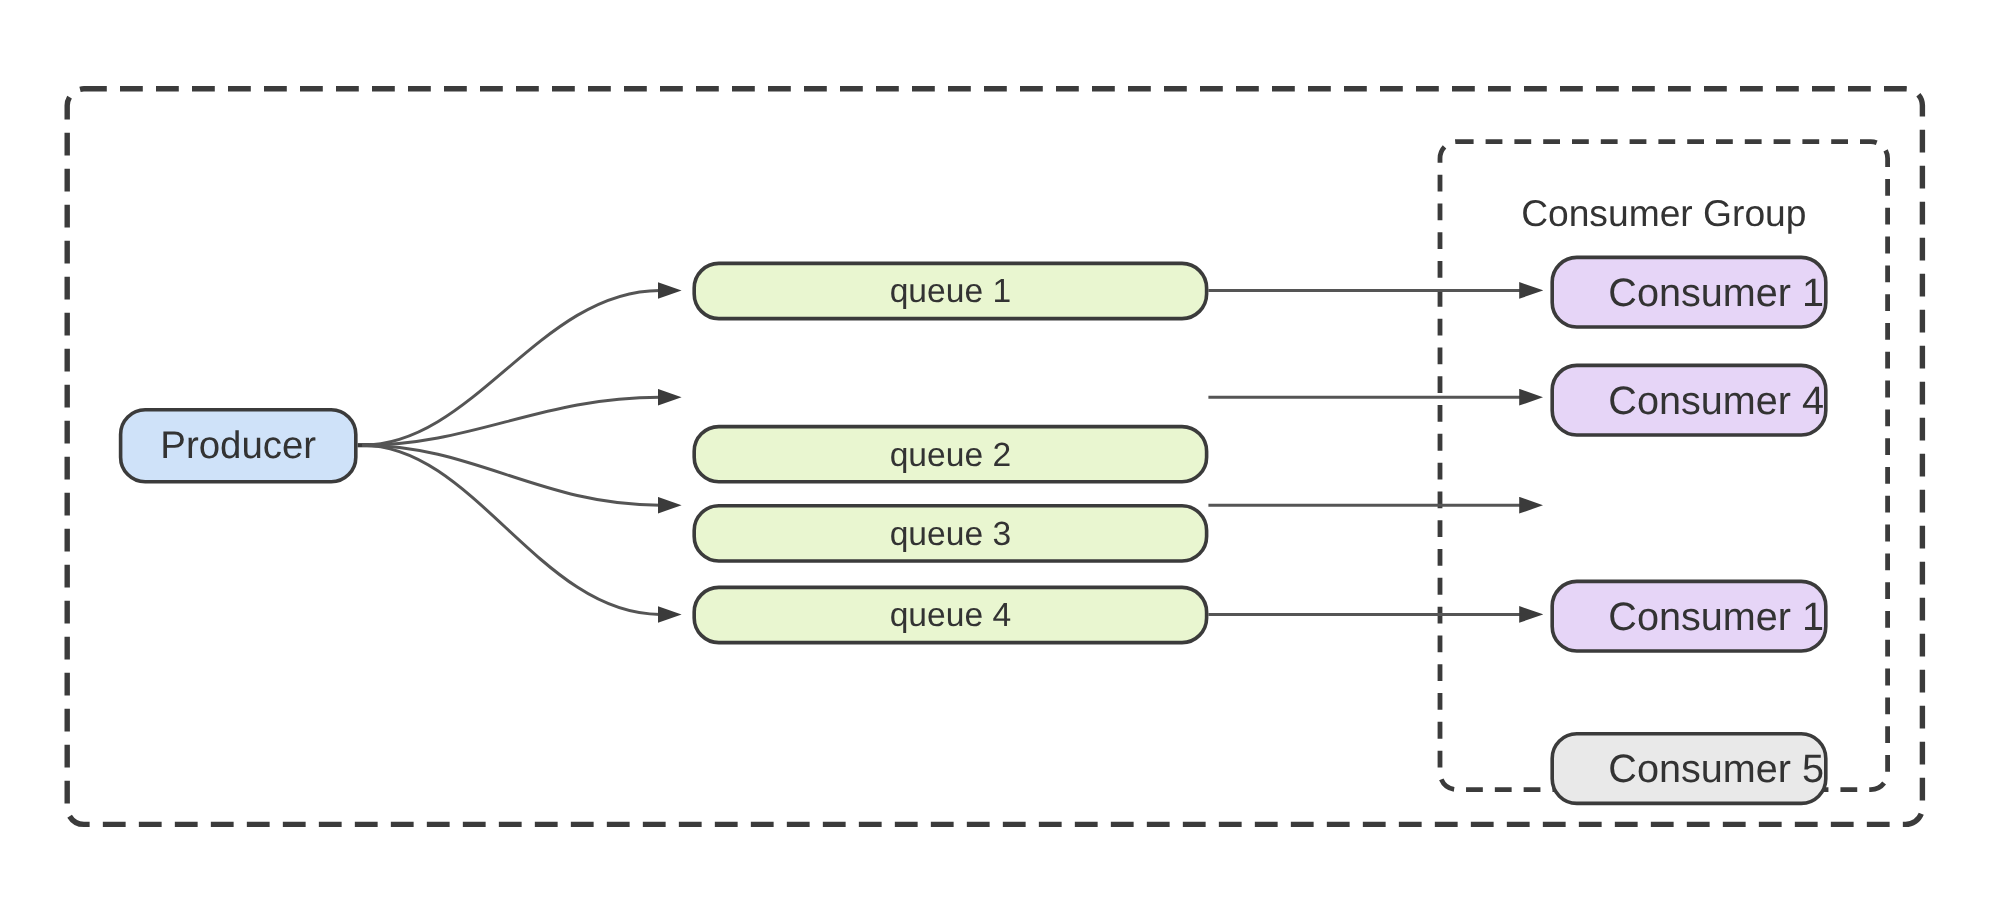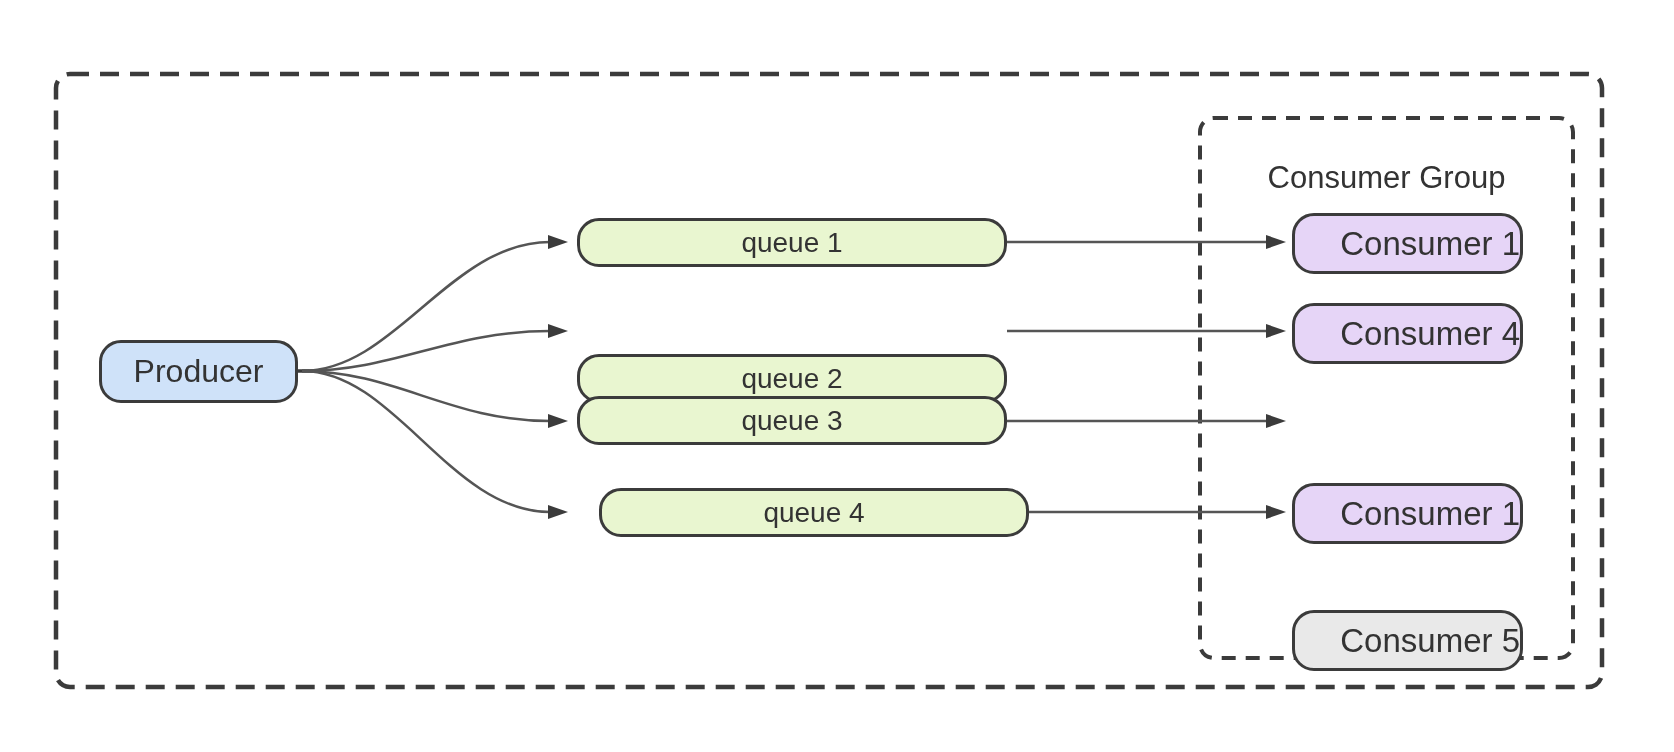--- a/index.html
+++ b/index.html
@@ -52,22 +52,22 @@
   }
   .queue-box {
     left: 577px;
     width: 430px;
     height: 49px;
     background: var(--queue-fill);
     font-size: 28px;
   }
   .queue-1 { top: 218px; }
   .queue-2 { top: 306px; margin-top: 48px; }
-  .queue-3 { top: 396px; }
-  .queue-4 { top: 488px; margin-left: 22px; }
+  .queue-3 { top: 420px; }
+  .queue-4 { top: 488px; }
   .consumer-box {
     left: 1292px;
     width: 231px;
     height: 61px;
     background: var(--consumer-active-fill);
     font-size: 33px;
     justify-content: flex-end;
   }
   .consumer-box[data-state="idle"] {
     background: var(--consumer-idle-fill);

